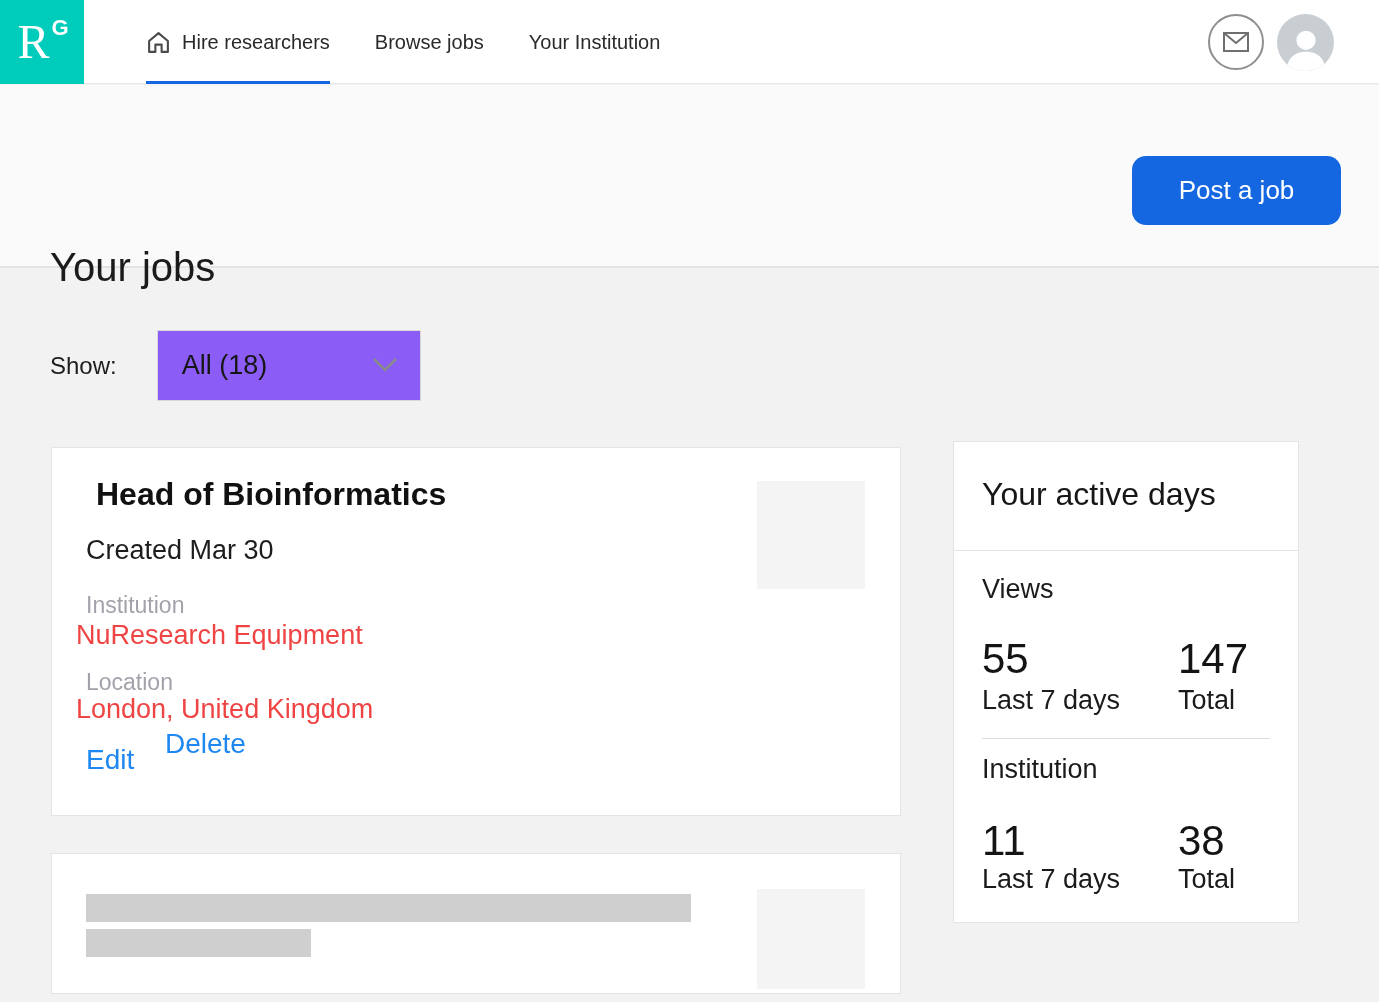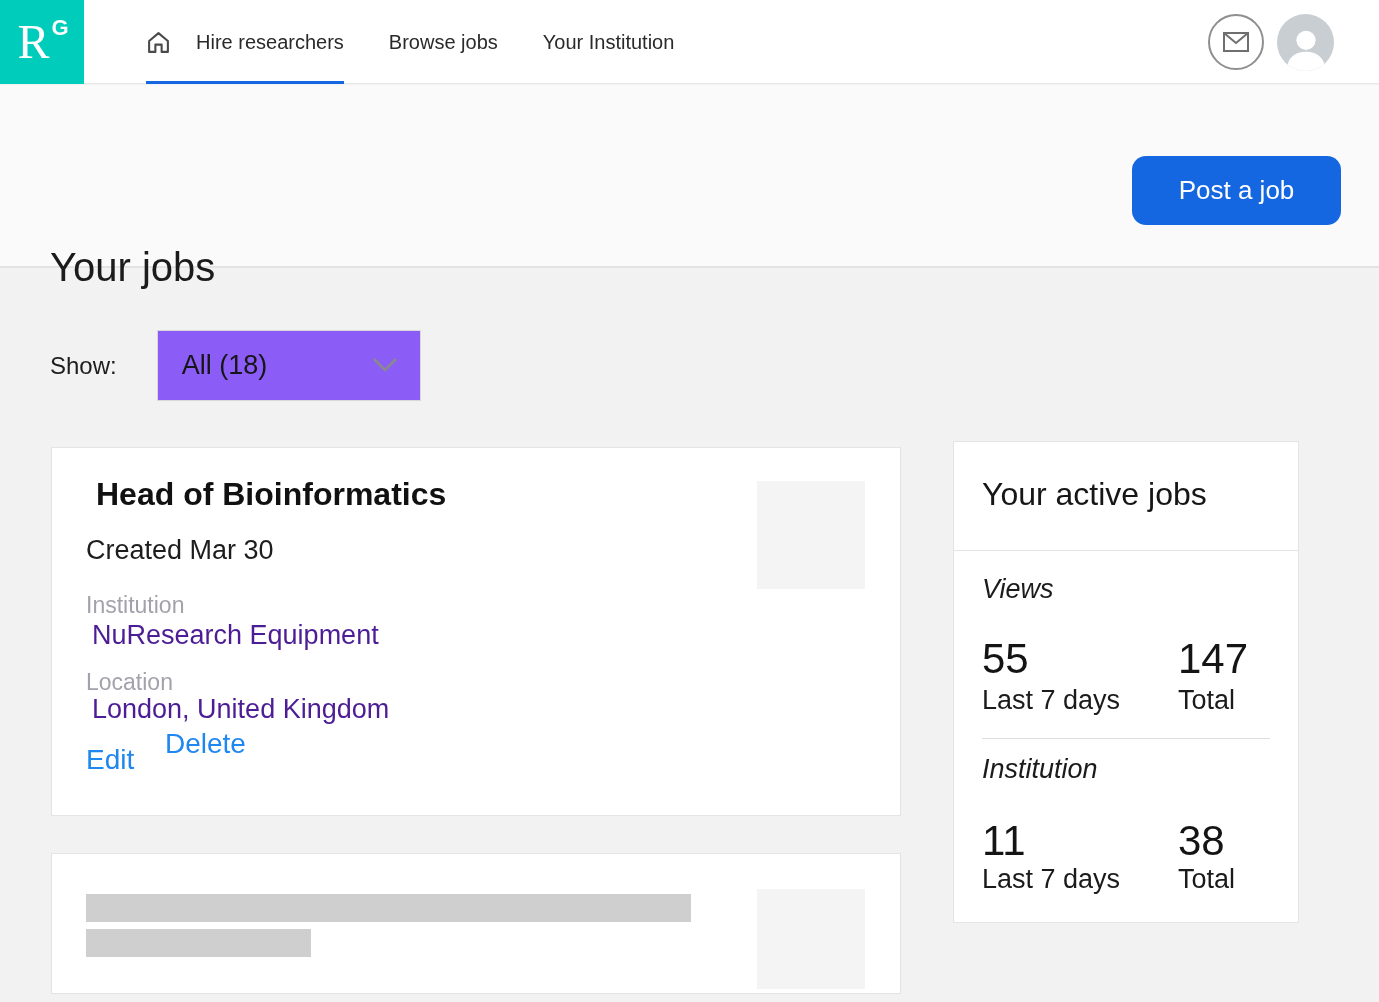--- a/index.html
+++ b/index.html
@@ -29,21 +29,21 @@
     display:flex;align-items:center;justify-content:center;
   }
   .logo-r{font-family:"Liberation Serif", serif;font-size:48px;line-height:1;font-weight:400;}
   .logo-g{font-family:"Liberation Sans", sans-serif;font-size:22px;font-weight:700;
           position:relative;top:-14px;left:2px;line-height:1;}
   .nav-items{
     position:absolute;left:146px;top:0;height:84px;
     display:flex;align-items:center;gap:45px;
   }
   .nav-item{
-    position:relative;height:84px;display:flex;align-items:center;gap:25px;
+    position:relative;height:84px;display:flex;align-items:center;gap:11px;
     font-size:20px;color:#2a2a2a;text-decoration:none;cursor:pointer;white-space:nowrap;
   }
   .nav-item.active::after{
     content:"";position:absolute;left:0;right:0;bottom:0;height:3px;background:var(--accent);
   }
   .home-ico{width:25px;height:25px;stroke:#4a4a4a;fill:none;stroke-width:2;}
   .msg-btn{
     position:absolute;left:1208px;top:14px;width:56px;height:56px;border-radius:50%;
     background:#fff;border:2px solid #8f8f8f;cursor:pointer;padding:0;
     display:flex;align-items:center;justify-content:center;
@@ -85,21 +85,21 @@
   .job-card{
     position:absolute;left:51px;top:447px;width:850px;height:369px;
     background:#ffffff;border:1px solid #e4e4e4;
   }
   .job-title{
     position:absolute;left:44px;top:30px;margin:0;
     font-size:32px;font-weight:700;line-height:1;color:#111;cursor:pointer;
   }
   .job-created{position:absolute;left:34px;top:89px;font-size:27px;line-height:1;color:#1d1d1d;}
   .field-label{position:absolute;left:34px;font-size:23px;line-height:1;color:#a3a2ab;}
-  .field-value{position:absolute;left:40px;font-size:27px;line-height:1;color:#4c1d95;}
+  .field-value{position:absolute;left:24px;font-size:27px;line-height:1;color:#ef4444;}
   .inst-label{top:146px;} .inst-value{top:174px;}
   .loc-label{top:223px;}  .loc-value{top:248px;}
   .card-link{position:absolute;font-size:28px;line-height:1;color:var(--link);text-decoration:none;cursor:pointer;}
   .edit-link{left:34px;top:298px;}
   .delete-link{left:113px;top:282px;text-align:right;}
   .thumb{position:absolute;background:#f4f4f4;}
   .job-thumb{left:705px;top:33px;width:108px;height:108px;}
 
   
   .skeleton-card{
@@ -115,21 +115,21 @@
   .stats-card{
     position:absolute;left:953px;top:441px;width:346px;height:482px;
     background:#ffffff;border:1px solid #e4e4e4;
   }
   .stats-title{
     position:absolute;left:28px;top:36px;margin:0;
     font-size:32px;font-weight:400;line-height:1;color:#161616;
   }
   .div-full{position:absolute;left:0;right:0;top:108px;height:1px;background:#e4e4e4;}
   .div-inset{position:absolute;left:28px;right:28px;top:296px;height:1px;background:#dddddd;}
-  .stat-label{position:absolute;left:28px;font-size:27px;line-height:1;color:#1b1b1b;font-style:italic;}
+  .stat-label{position:absolute;left:28px;font-size:27px;line-height:1;color:#1b1b1b;}
   .views-label{top:134px;} .apps-label{top:314px;}
   .stat-num{position:absolute;font-size:42px;line-height:1;color:#141414;}
   .stat-cap{position:absolute;font-size:27px;line-height:1;color:#1b1b1b;}
   .col-7{left:28px;} .col-t{left:224px;}
   .views-num{top:196px;} .views-cap{top:245px;}
   .apps-num{top:378px;}  .apps-cap{top:424px;}
 </style>
 </head>
 <body>
 
@@ -195,21 +195,21 @@
     <div class="thumb job-thumb"></div>
   </article>
 
   <article class="skeleton-card">
     <div class="sk-bar sk-bar1"></div>
     <div class="sk-bar sk-bar2"></div>
     <div class="thumb sk-thumb"></div>
   </article>
 
   <aside class="stats-card">
-    <h2 class="stats-title">Your active jobs</h2>
+    <h2 class="stats-title">Your active days</h2>
     <div class="div-full"></div>
 
     <div class="stat-label views-label">Views</div>
     <div class="stat-num col-7 views-num">55</div>
     <div class="stat-cap col-7 views-cap">Last 7 days</div>
     <div class="stat-num col-t views-num">147</div>
     <div class="stat-cap col-t views-cap">Total</div>
 
     <div class="div-inset"></div>
 

